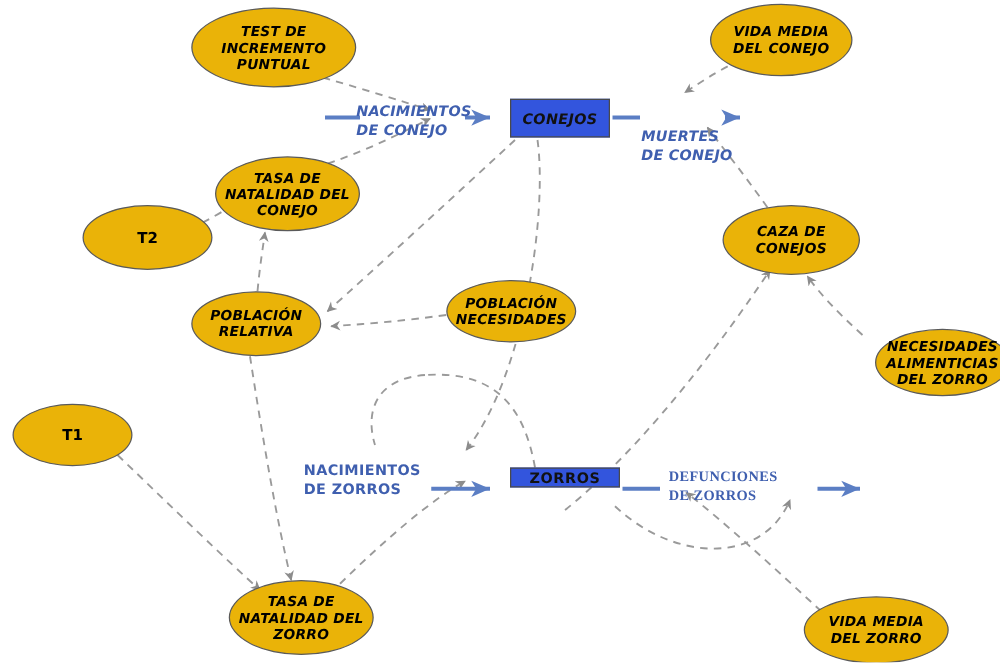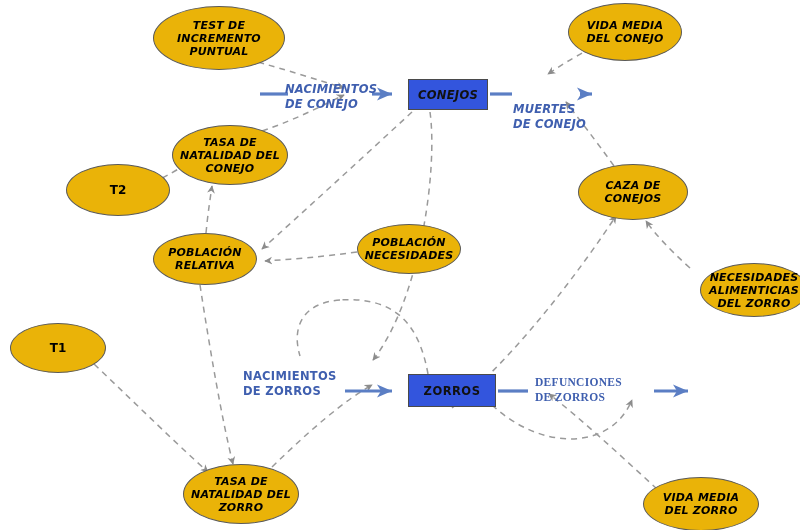--- a/index.html
+++ b/index.html
@@ -139,21 +139,21 @@
       <line x1="580" y1="94" x2="592" y2="94" stroke="#5B7EC4" stroke-width="3.2" marker-end="url(#flowhead)"></line>
       <line x1="345" y1="391" x2="392" y2="391" stroke="#5B7EC4" stroke-width="3.2" marker-end="url(#flowhead)"></line>
       <line x1="498" y1="391" x2="528" y2="391" stroke="#5B7EC4" stroke-width="3.2"></line>
       <line x1="654" y1="391" x2="688" y2="391" stroke="#5B7EC4" stroke-width="3.2" marker-end="url(#flowhead)"></line>
     </g>
   </svg>
 
   <div class="stock-box" id="stock-conejos" style="left: 408px; top: 79px; width: 80px; height: 31px;">
     <span>CONEJOS</span>
   </div>
-  <div class="stock-box plain" id="stock-zorros" style="left: 408px; top: 374px; width: 88px; height: 33px;">
+  <div class="stock-box plain" id="stock-zorros" style="left: 408px; top: 374px; width: 88px; height: 16px;">
     <span>ZORROS</span>
   </div>
 
   <div class="flow-label" id="flow-0" style="left: 285px; top: 82px;">
     <div>NACIMIENTOS</div>
     <div>DE CONEJO</div>
   </div>
   <div class="flow-label" id="flow-1" style="left: 513px; top: 82px; margin-top: 20px;">
     <div>MUERTES</div>
     <div>DE CONEJO</div>

